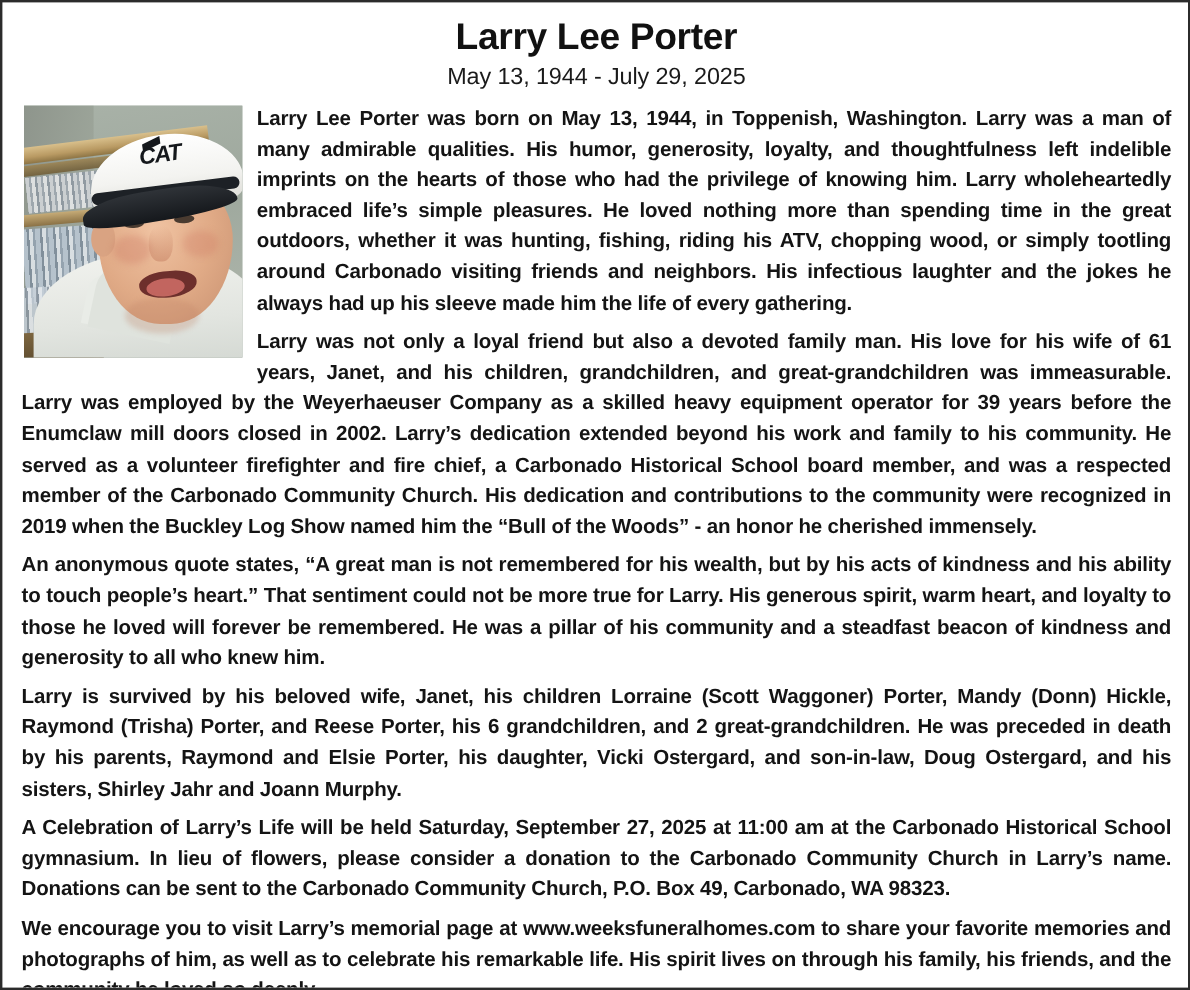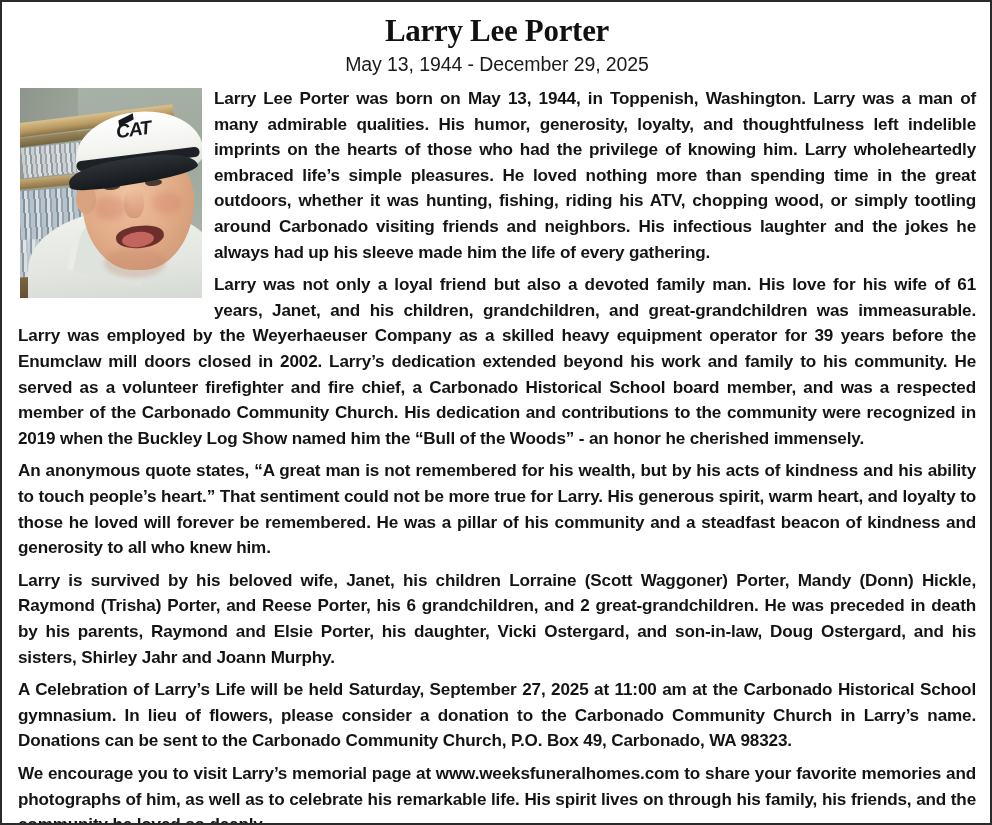--- a/index.html
+++ b/index.html
@@ -32,21 +32,20 @@
   .masthead {
     text-align: center;
   }
   .deceased-name {
     font-size: 31px;
     font-weight: bold;
     letter-spacing: -0.3px;
     color: #111111;
     line-height: 1.12;
     margin: 2px 0 0 0;
-    font-family: Liberation Serif, serif;
   }
   .life-dates {
     font-size: 19.5px;
     color: #1a1a1a;
     line-height: 1.2;
     margin: 4px 0 0 0;
     letter-spacing: -0.1px;
   }
 
   
@@ -377,21 +376,21 @@
   }
 </style>
 </head>
 <body>
 
 <div id="obituary-page">
   <div class="inner">
 
     <div class="masthead">
       <div class="deceased-name">Larry Lee Porter</div>
-      <div class="life-dates">May 13, 1944 - December 29, 2025</div>
+      <div class="life-dates">May 13, 1944 - July 29, 2025</div>
     </div>
 
     <div class="body-copy">
 
       <div class="portrait">
         <div class="pf-wall"></div>
         <div class="pf-case-left"></div>
         <div class="pf-shelf-top"></div>
         <div class="pf-shelf-top2"></div>
         <div class="pf-books-a"></div>

